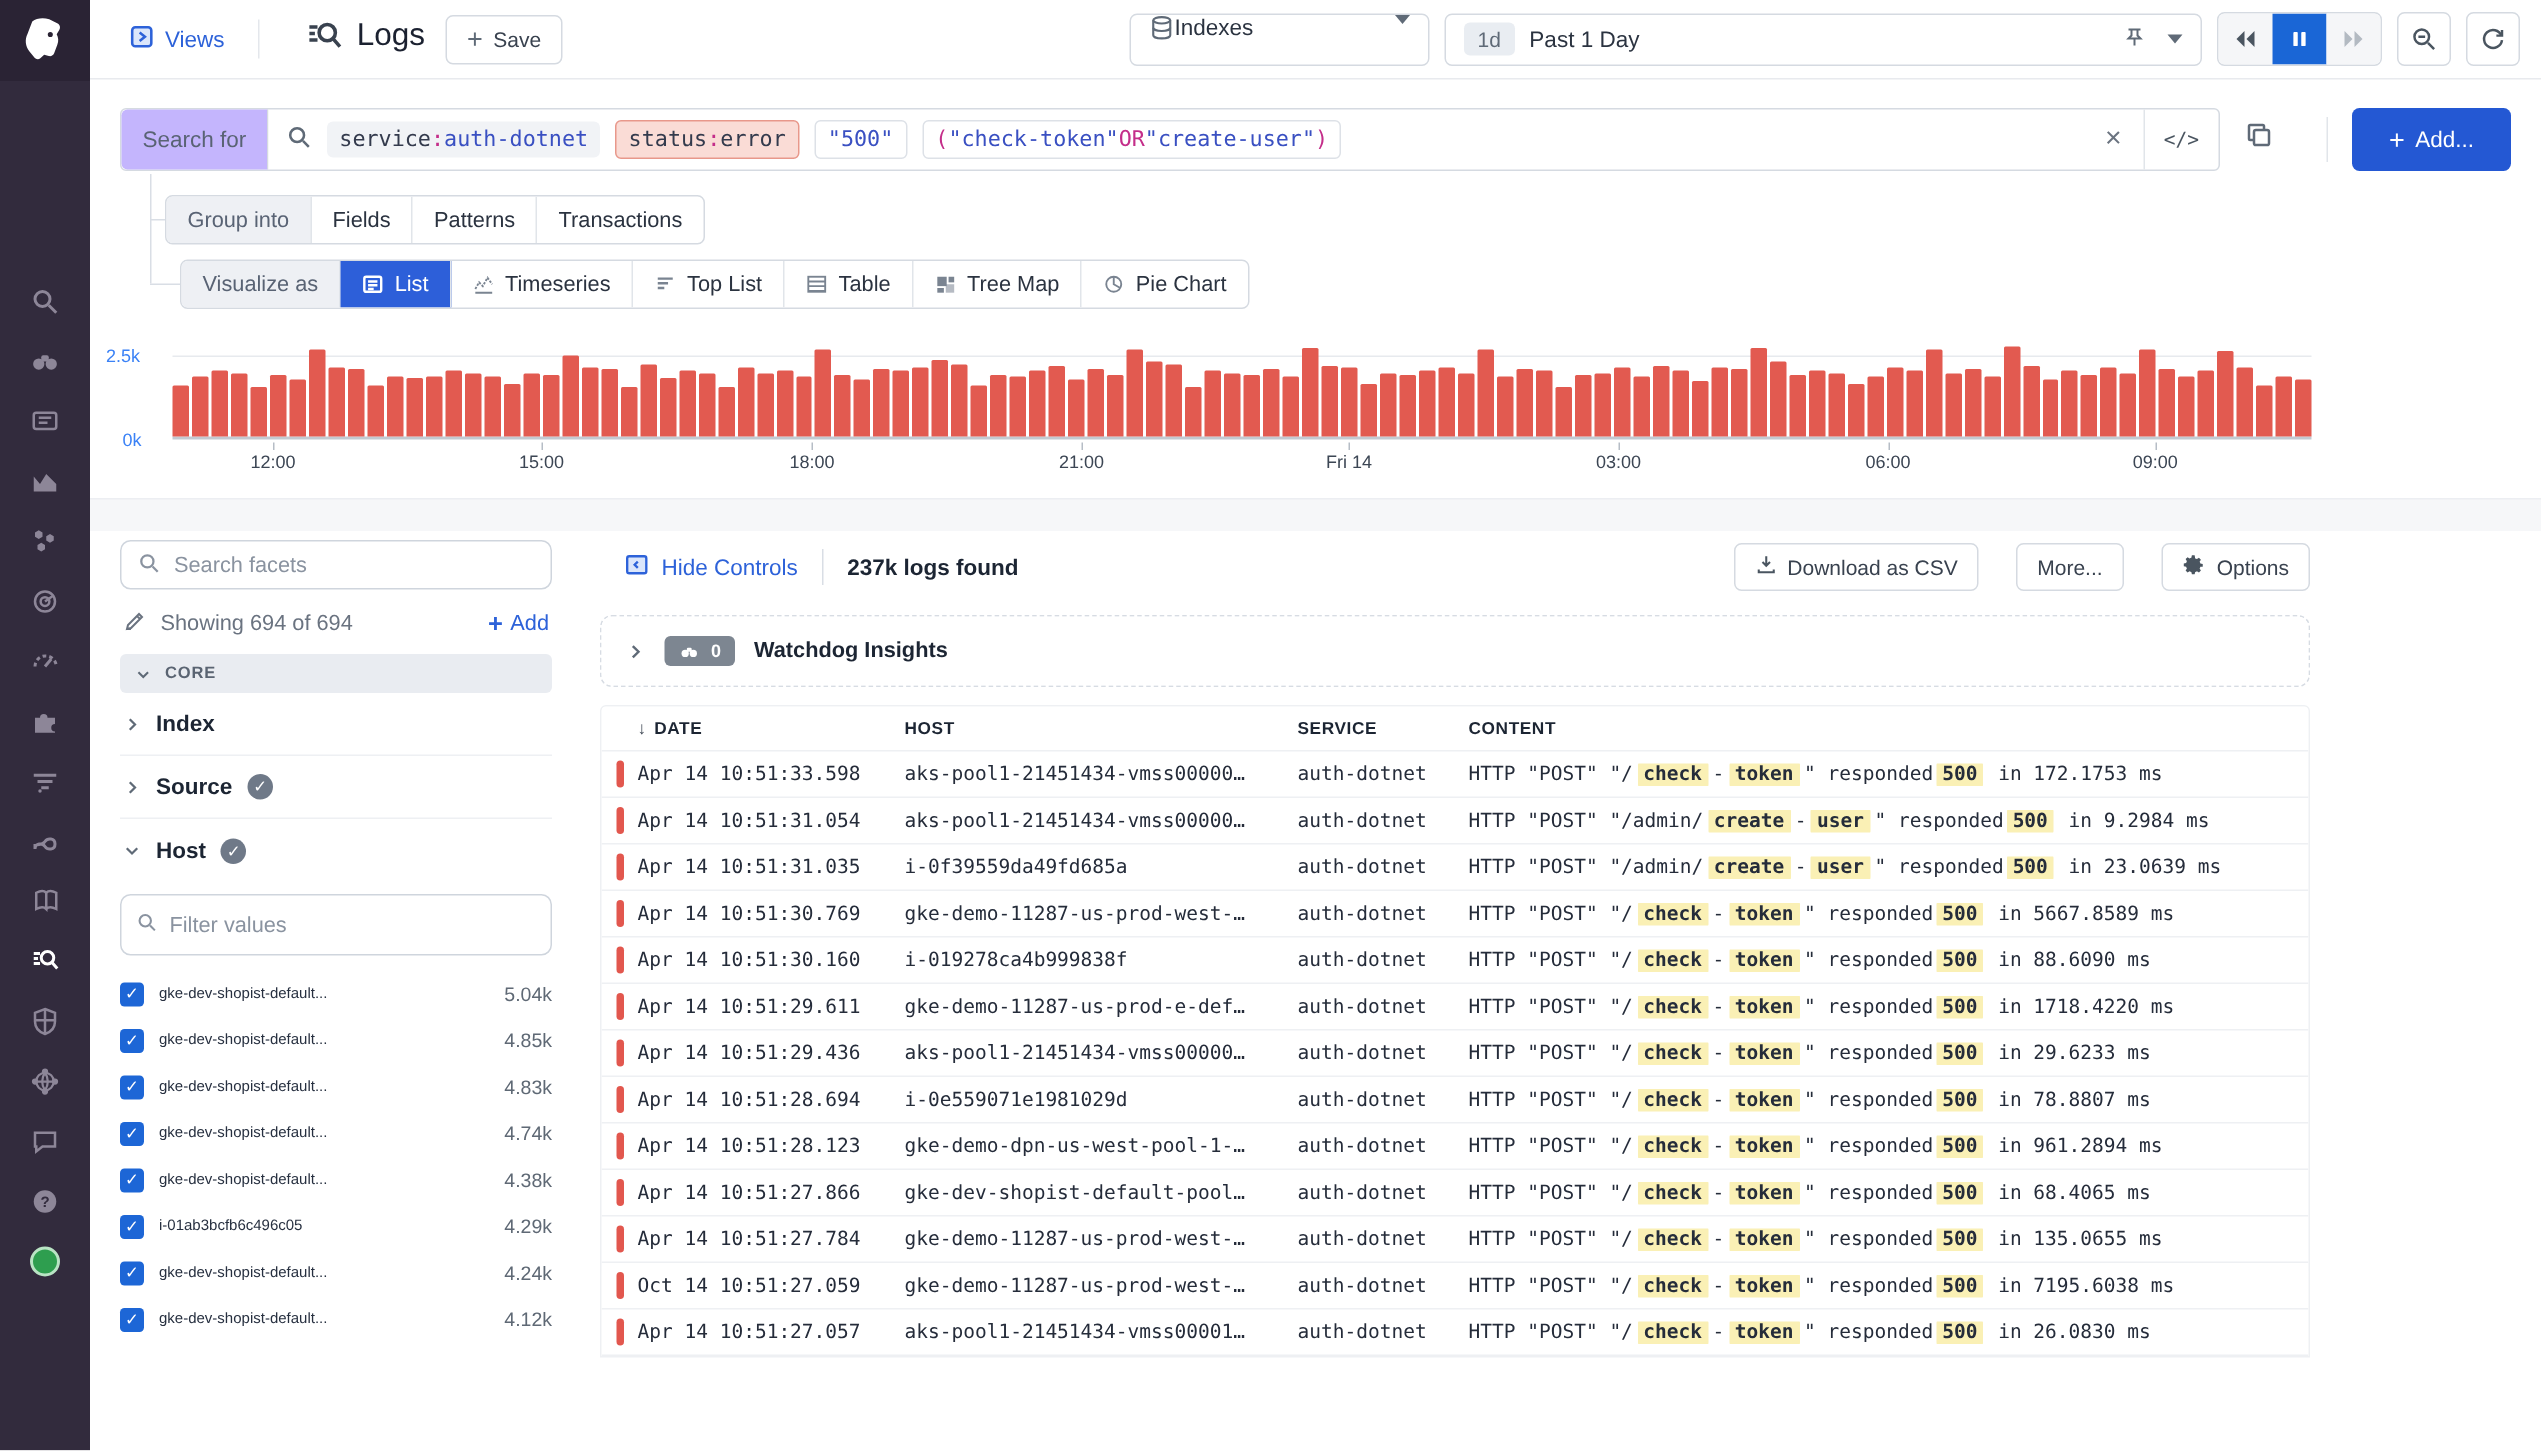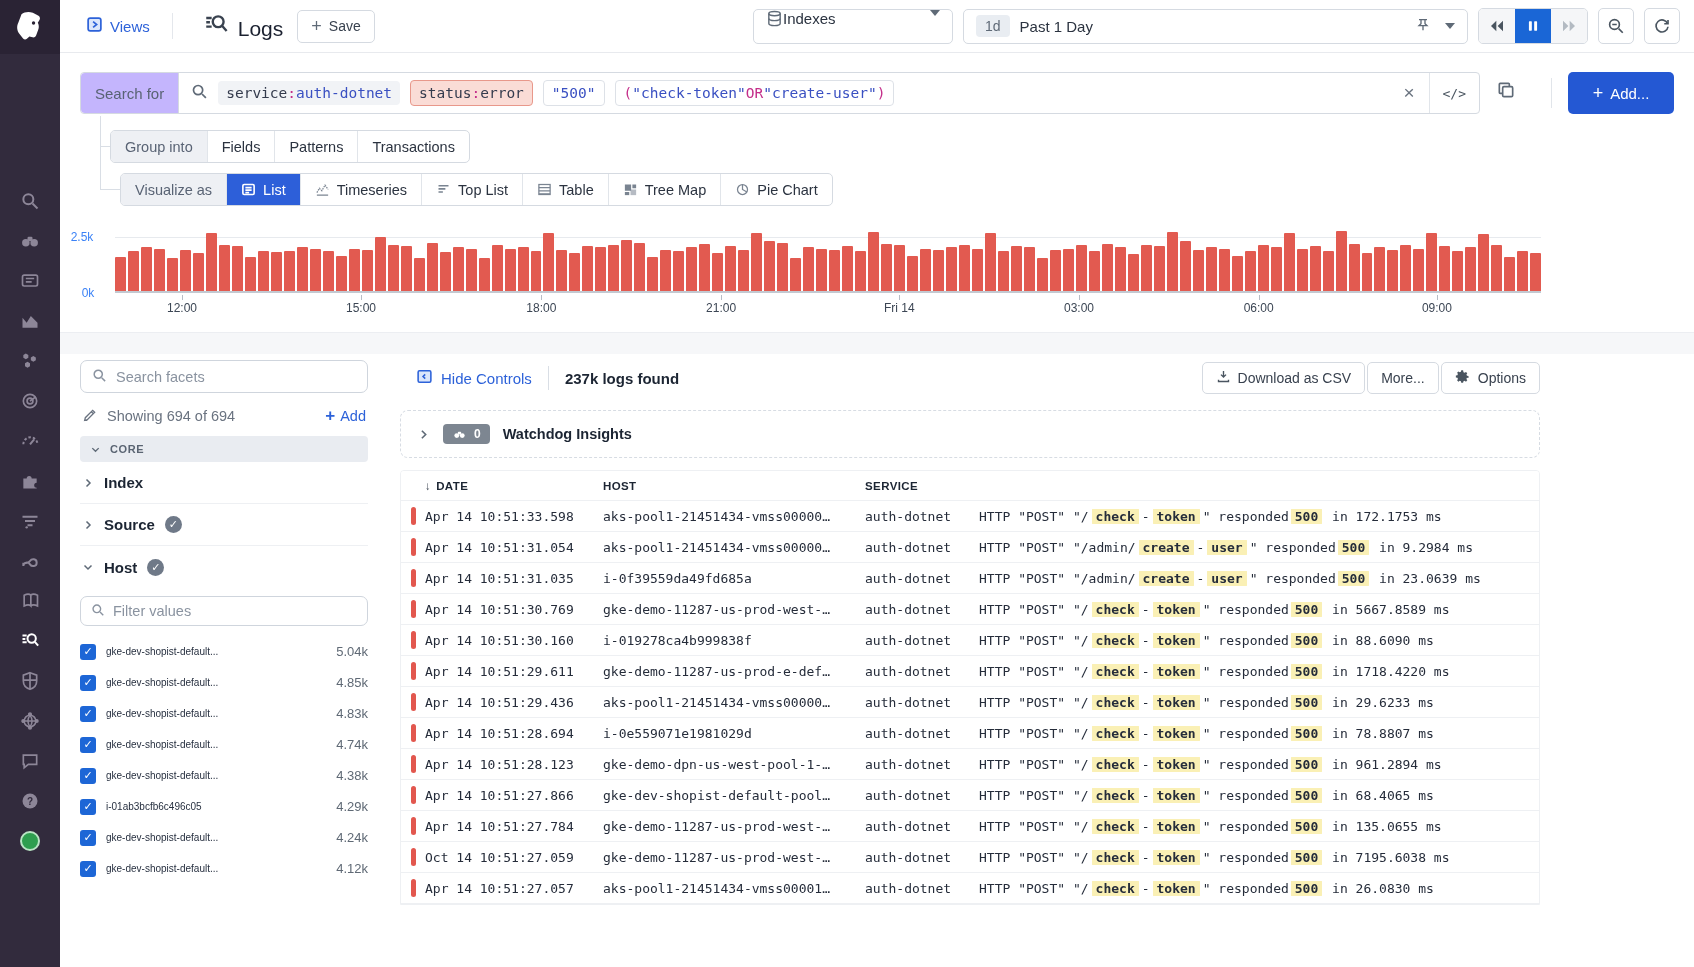--- a/index.html
+++ b/index.html
@@ -15,21 +15,21 @@
   .rail-icons .ric{width:22px;height:22px;color:#8d8698;display:flex;align-items:center;justify-content:center}
   .rail-icons .ric.active{color:#ffffff}
   .ric svg{width:20px;height:20px}
   .avatar-dot{width:20px;height:20px;border-radius:50%;background:#2e9e4f;border:2px solid #b9e4c4}
 
   
   .hdr{position:absolute;left:60px;top:0;right:0;height:53px;background:#fff;border-bottom:1px solid #e8eaee;
        display:flex;align-items:center;padding:0 14px}
   .views-btn{display:flex;align-items:center;gap:7px;color:#2d62d9;font-size:15px;cursor:pointer;padding:0 12px}
   .hdr-sep{width:1px;height:26px;background:#e4e7ec;margin:0 10px}
-  .page-title-wrap{display:flex;align-items:flex-end;gap:9px;margin:0 14px 0 20px}
+  .page-title-wrap{display:flex;align-items:flex-start;gap:9px;margin:0 14px 0 20px}
   .page-title{font-size:21px;color:#1b2130;font-weight:500}
   .btn{display:inline-flex;align-items:center;gap:7px;border:1px solid #d5dae1;border-radius:5px;background:#fff;
        color:#39424f;font-size:14px;padding:0 13px;height:33px;cursor:pointer;white-space:nowrap}
   .hdr-right{margin-left:auto;display:flex;align-items:center;gap:10px}
   .select-box{display:flex;align-items:flex-start;gap:0;border:1px solid #d5dae1;border-radius:5px;height:35px;
        padding:0 12px;width:200px;cursor:pointer}
   .select-box .lbl{font-size:15px;color:#2b3340}
   .caret{width:0;height:0;border-left:5px solid transparent;border-right:5px solid transparent;border-top:6px solid #5f6a77;margin-left:auto}
   .time-box{display:flex;align-items:center;gap:10px;border:1px solid #d5dae1;border-radius:5px;height:35px;padding:0 12px;width:505px;cursor:pointer}
   .badge-1d{background:#e9edf2;color:#5f6a77;border-radius:4px;font-size:14px;padding:3px 9px}
@@ -91,33 +91,33 @@
   .f-search input,.fv-search input{border:none;outline:none;font-size:14.5px;color:#2b3340;width:100%;font-family:"Liberation Sans",sans-serif}
   .f-search input::placeholder,.fv-search input::placeholder{color:#8a93a0}
   .f-showing{display:flex;align-items:center;gap:9px;margin:13px 2px 10px;color:#6a7380;font-size:14.5px}
   .f-add{margin-left:auto;color:#2d62d9;display:flex;align-items:center;gap:5px;cursor:pointer;font-size:14.5px}
   .core-hdr{background:#e9ecf1;border-radius:4px;height:26px;display:flex;align-items:center;gap:9px;padding:0 10px;
        color:#5a6472;font-size:11px;font-weight:700;letter-spacing:.6px;cursor:pointer}
   .facet-item{display:flex;align-items:center;gap:10px;height:42px;cursor:pointer;border-bottom:1px solid #eef0f3;padding:0 2px}
   .facet-item .fname{font-size:15px;font-weight:700;color:#1c2533}
   .chk-badge{width:17px;height:17px;border-radius:50%;background:#6f7988;color:#fff;font-size:11px;display:flex;align-items:center;justify-content:center}
   .chev{color:#5f6a77;display:flex}
-  .fv-search{display:flex;align-items:center;gap:8px;border:1px solid #cfd5dd;border-radius:7px;height:30px;padding:14px 10px;color:#8a93a0;margin:8px 0 10px}
+  .fv-search{display:flex;align-items:center;gap:8px;border:1px solid #cfd5dd;border-radius:7px;height:41px;padding:14px 10px;color:#8a93a0;margin:8px 0 10px}
   .hv-row{display:flex;align-items:center;gap:10px;height:31px;cursor:pointer}
   .cbx{width:16px;height:16px;border-radius:3px;background:#1d66d6;color:#fff;font-size:11px;display:flex;align-items:center;justify-content:center;flex:none}
   .hv-label{font-size:10px;color:#273040;white-space:nowrap;overflow:hidden;text-overflow:ellipsis}
   .hv-count{margin-left:auto;font-size:13px;color:#5f6975}
 
   
   .main{position:absolute;left:400px;top:360px;width:1140px}
   .list-hdr{display:flex;align-items:center;height:36px}
   .hide-controls{display:flex;align-items:center;gap:8px;color:#2d62d9;font-size:15px;cursor:pointer;margin-left:16px}
   .lh-sep{width:1px;height:24px;background:#d9dee5;margin:0 16px}
   .logs-found{font-size:15px;font-weight:700;color:#1c2533}
-  .list-hdr-right{margin-left:auto;display:flex;align-items:center;gap:2px}
+  .list-hdr-right{margin-left:auto;display:flex;align-items:center;gap:25px}
   .btn.small{height:32px;font-size:14px}
   .watchdog{border:1px dashed #d7dce3;border-radius:8px;height:48px;margin-top:14px;display:flex;align-items:center;gap:13px;padding:0 16px}
   .wd-badge{background:#7d8691;border-radius:4px;color:#fff;display:flex;align-items:center;gap:7px;padding:3px 9px;font-size:12px;font-weight:700}
   .wd-title{font-size:14.5px;font-weight:700;color:#1c2533}
 
   
   .tbl{margin-top:12px;border:1px solid #eef0f3;border-radius:4px 4px 0 0;overflow:hidden}
   .trow{display:flex;align-items:center;height:31px;border-bottom:1px solid #eef0f3}
   .trow.head{height:30px;background:#fff}
   .c-bar{width:24px;display:flex;justify-content:center;flex:none}
@@ -712,20 +712,21 @@
       </span>
       <span class="wd-title">Watchdog Insights</span>
     </div>
 
     <div class="tbl">
       <div class="trow head">
         <div class="c-bar"></div>
         <div class="c-date hcell"><span class="sort-arrow">↓</span><span>DATE</span></div>
         <div class="c-host hcell"><span>HOST</span></div>
         <div class="c-serv hcell"><span>SERVICE</span></div>
+        <div class="c-cont hcell"><span>CONTENT</span></div>
       </div>
       <div id="log-rows">
   <div class="trow">
     <div class="c-bar">
               <span class="red-pill"></span>
             </div>
     <div class="c-date mono">Apr 14 10:51:33.598</div>
     <div class="c-host mono">aks-pool1-21451434-vmss00000…</div>
     <div class="c-serv mono">auth-dotnet</div>
     <div class="c-cont mono">HTTP "POST" "/<span class="hl">check</span>-<span class="hl">token</span>" responded<span class="hl stat">500</span> in 172.1753 ms</div>

